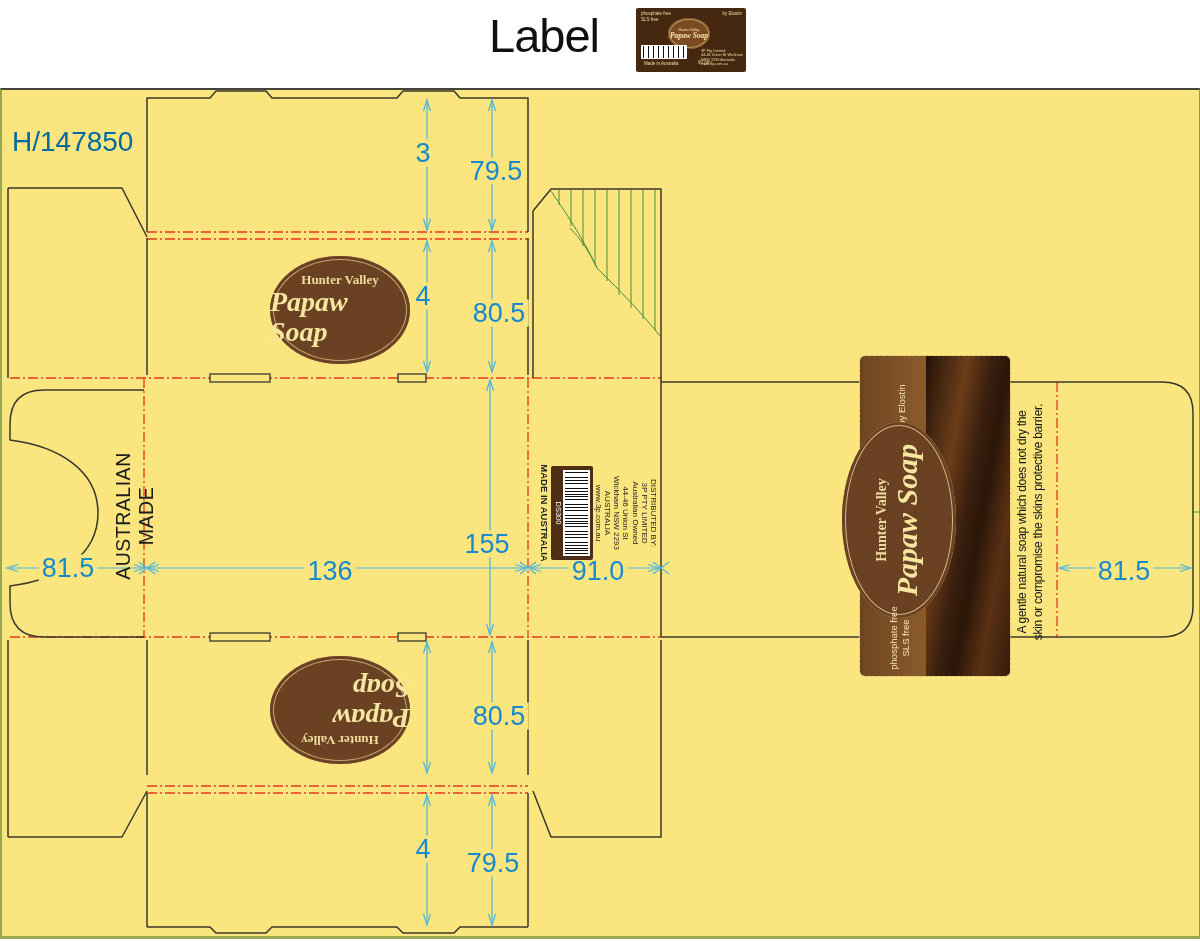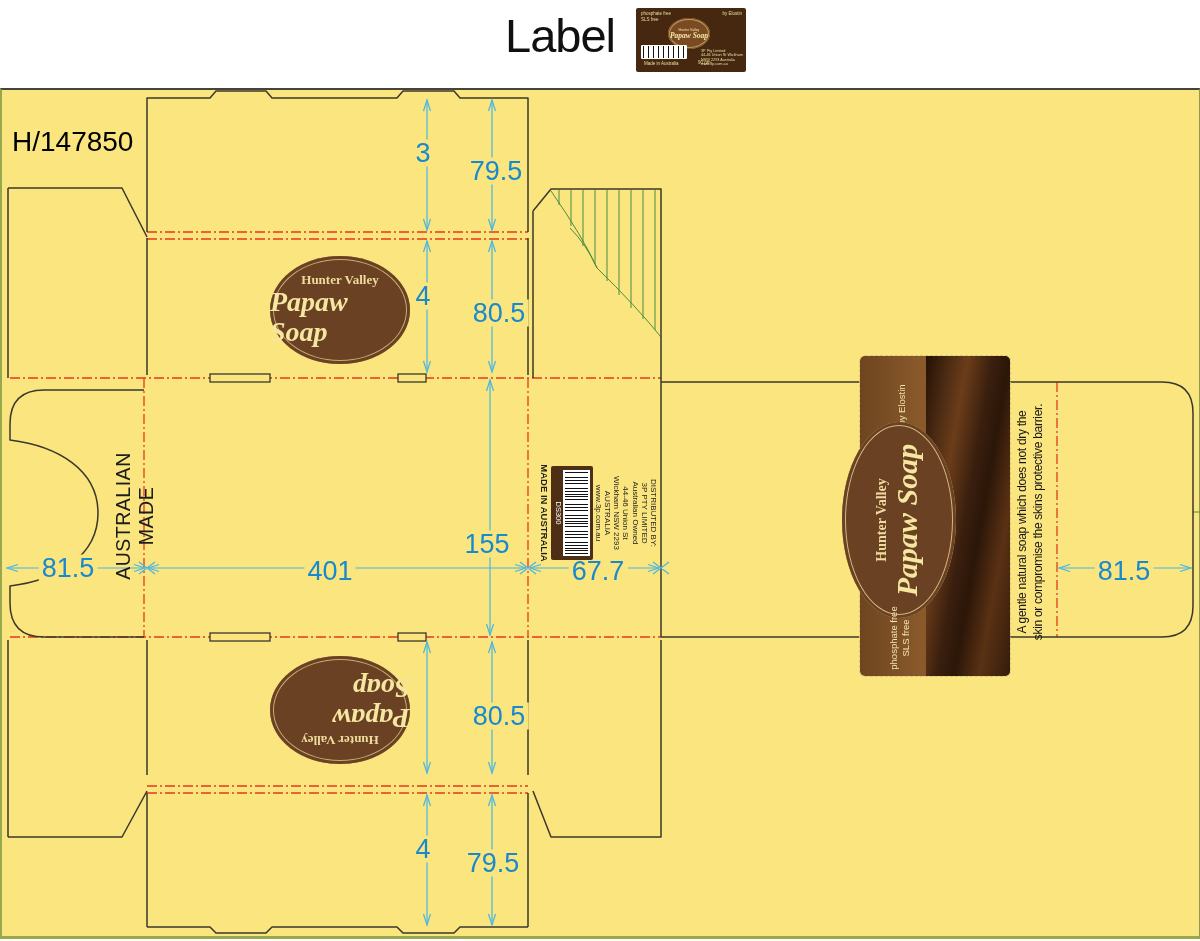--- a/index.html
+++ b/index.html
@@ -1,21 +1,21 @@
 <!DOCTYPE html>
 <html><head>
 <meta charset="utf-8">
 <style>
   html,body{margin:0;padding:0;background:#ffffff;width:1200px;height:941px;overflow:hidden;
     font-family:"Liberation Sans",sans-serif;}
   .abs{position:absolute;}
   #stage{position:relative;width:1200px;height:941px;background:#ffffff;}
 
   
-  #page-title{left:560px;top:8px;transform:translateX(-50%);font-size:47px;color:#101010;
+  #page-title{left:544px;top:8px;transform:translateX(-50%);font-size:47px;color:#101010;
     letter-spacing:-1px;z-index:6;}
   #mini-label{left:636px;top:8px;width:110px;height:64px;background:#45280F;z-index:6;
     border-radius:2px;color:#EFDFA2;}
   #mini-label .tl{left:5px;top:3px;font-size:4.5px;line-height:5.5px;}
   #mini-label .tr{right:4px;top:3px;font-size:4.5px;}
   .mini-oval{left:32px;top:10px;width:42px;height:31px;border-radius:50%;background:#7A4A22;
     display:flex;flex-direction:column;align-items:center;justify-content:center;
     box-shadow:inset 0 0 0 1px #7A4A22,inset 0 0 0 2px rgba(240,220,150,.55);}
   .mini-oval .hv{font-size:3.5px;line-height:4px;color:#F2E2A4;}
   .mini-oval .ps{font-size:7.5px;line-height:8px;color:#F6E8AC;font-family:"Liberation Serif",serif;
@@ -25,21 +25,21 @@
   .mini-bar .bars{width:100%;height:100%;
     background:repeating-linear-gradient(90deg,#111 0 1px,#fff 1px 2.6px,#111 2.6px 3.2px,#fff 3.2px 5px);}
   #mini-label .made{left:8px;bottom:6px;font-size:4.5px;}
   #mini-label .wt{left:62px;bottom:7px;font-size:4.5px;}
   #mini-label .addr{right:3px;bottom:5px;width:42px;font-size:3.8px;line-height:4.6px;text-align:left;}
 
   
   #board{left:0;top:88px;width:1197px;height:846px;background:#FAE57E;
     border-top:2px solid #46443A;border-left:2px solid #97A94D;border-bottom:3px solid #97A94D;
     border-right:1px solid #8F9A50;z-index:1;}
-  #ref-no{left:12px;top:126px;font-size:28px;color:#000000;z-index:4;}
+  #ref-no{left:12px;top:126px;font-size:28px;color:#0369a1;z-index:4;}
 
   svg.dieline{left:0;top:0;z-index:3;pointer-events:none;}
 
   
   .dim{transform:translate(-50%,-50%);color:#1989CE;background:#FAE57E;font-size:27px;
     line-height:1;padding:0 3px;z-index:4;white-space:nowrap;}
 
   
   .rot-ccw{transform:rotate(-90deg);transform-origin:top left;}
   .rot-cw{transform:rotate(90deg);transform-origin:top left;}
@@ -182,22 +182,22 @@
                M653,562 L669,574 M653,574 L669,562"></path>
     </g>
   </svg>
 
   <div class="abs dim" style="left:423px;top:153px">3</div>
   <div class="abs dim" style="left:496px;top:171px">79.5</div>
   <div class="abs dim" style="left:423px;top:296px">4</div>
   <div class="abs dim" style="left:499px;top:313px">80.5</div>
   <div class="abs dim" style="left:487px;top:544px">155</div>
   <div class="abs dim" style="left:68px;top:568px">81.5</div>
-  <div class="abs dim" style="left:330px;top:571px">401</div>
-  <div class="abs dim" style="left:598px;top:571px">67.7</div>
+  <div class="abs dim" style="left:330px;top:571px">136</div>
+  <div class="abs dim" style="left:598px;top:571px">91.0</div>
   <div class="abs dim" style="left:1124px;top:571px">81.5</div>
   <div class="abs dim" style="left:499px;top:716px">80.5</div>
   <div class="abs dim" style="left:423px;top:849px">4</div>
   <div class="abs dim" style="left:493px;top:863px">79.5</div>
 
   <div id="aus-made" class="abs rot-ccw">AUSTRALIAN MADE</div>
 
   <div id="tagline" class="abs rot-ccw">
     <div>A gentle natural soap which does not dry the</div>
     <div>skin or compromise the skins protective barrier.</div>

